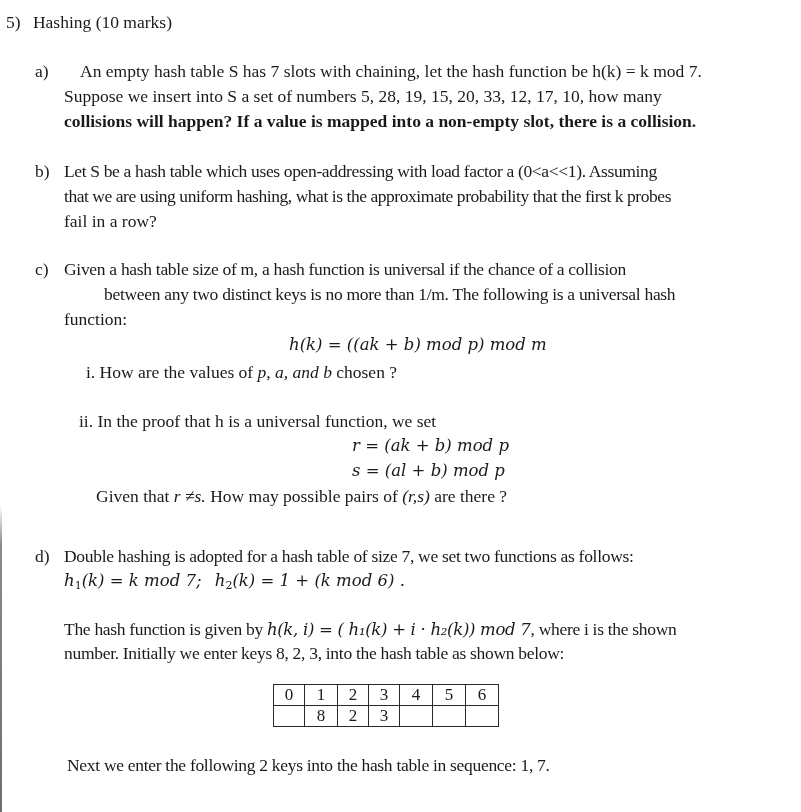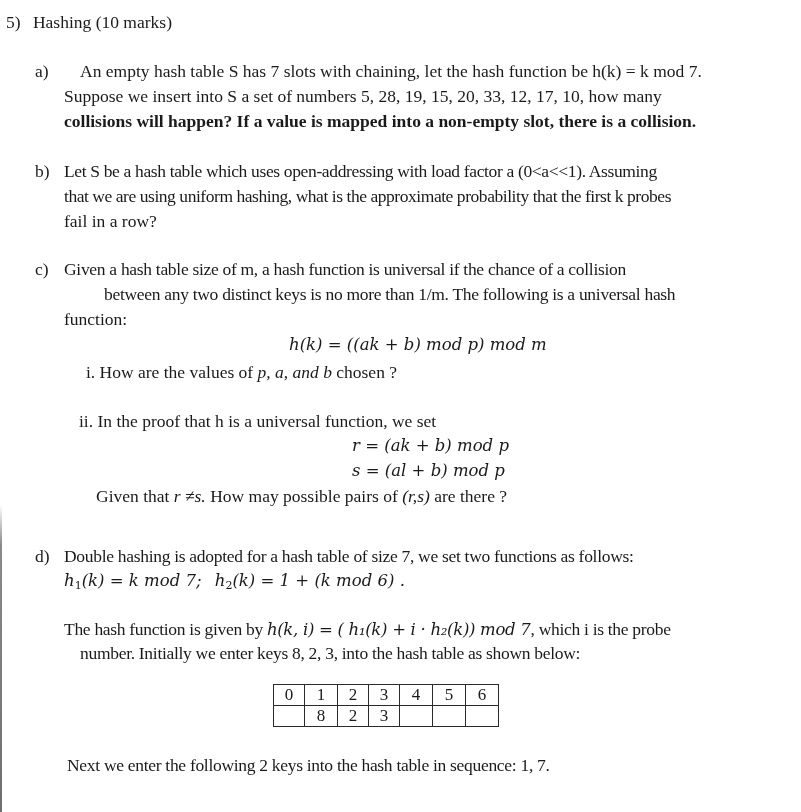--- a/index.html
+++ b/index.html
@@ -62,23 +62,23 @@
   <span>Given that </span><span class="it">r ≠s.</span><span> How may possible pairs of </span><span class="it">(r,s)</span><span> are there ?</span>
 </div>
 
 <div class="abs" style="left:35px; top:544px;">d)</div>
 <div class="abs" style="left:64px; top:544px; letter-spacing:-0.3px;">Double hashing is adopted for a hash table of size 7, we set two functions as follows:</div>
 <div class="abs math" style="left:64px; top:569px;">
   <span>h</span><span class="sub">1</span><span>(k) = k mod 7;</span>
   <span style="margin-left:8px;">h</span><span class="sub">2</span><span>(k) = 1 + (k mod 6) .</span>
 </div>
 <div class="abs" style="left:64px; top:617px; letter-spacing:-0.3px;">
-  <span>The hash function is given by </span><span class="math">h(k, i) = ( h₁(k) + i · h₂(k)) mod 7</span><span>, which i is the probe</span>
+  <span>The hash function is given by </span><span class="math">h(k, i) = ( h₁(k) + i · h₂(k)) mod 7</span><span>, where i is the shown</span>
 </div>
-<div class="abs" style="left:80px; top:641px; letter-spacing:-0.3px;">number. Initially we enter  keys 8, 2, 3, into the hash table as shown below:</div>
+<div class="abs" style="left:64px; top:641px; letter-spacing:-0.3px;">number. Initially we enter  keys 8, 2, 3, into the hash table as shown below:</div>
 
 <table class="hash">
   <tbody>
       <tr>
     <td class="c0">0</td>
     <td class="w">1</td>
     <td>2</td>
     <td>3</td>
     <td class="w">4</td>
     <td class="w">5</td>

